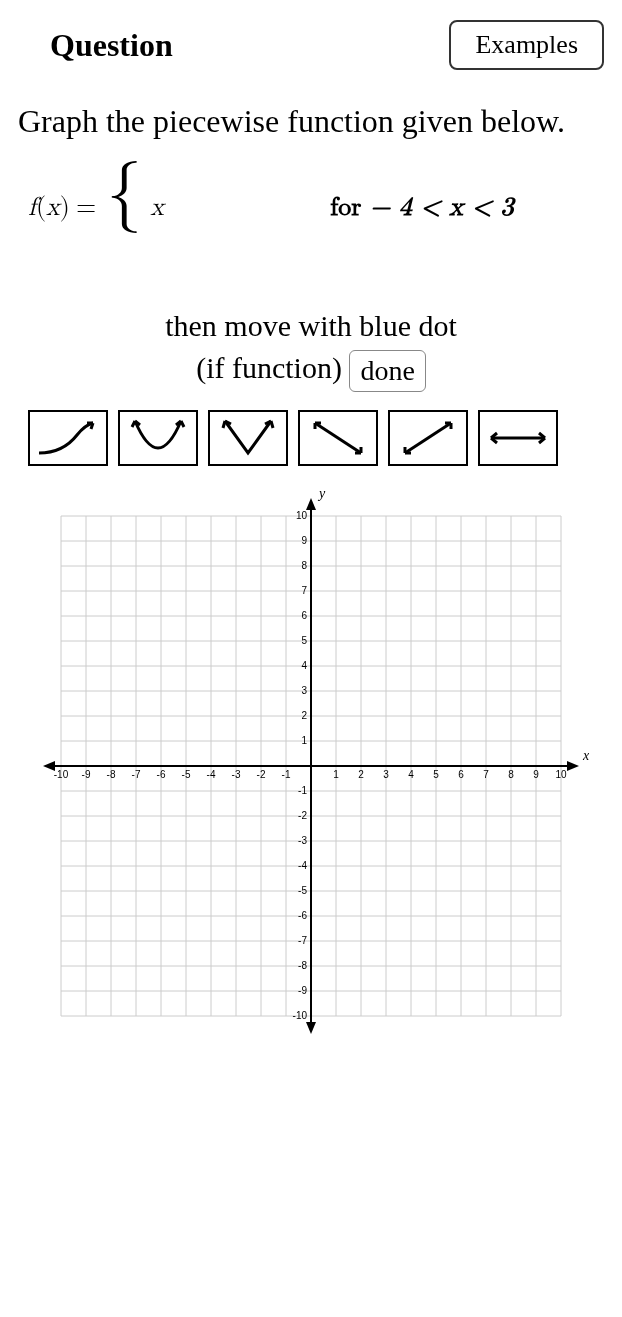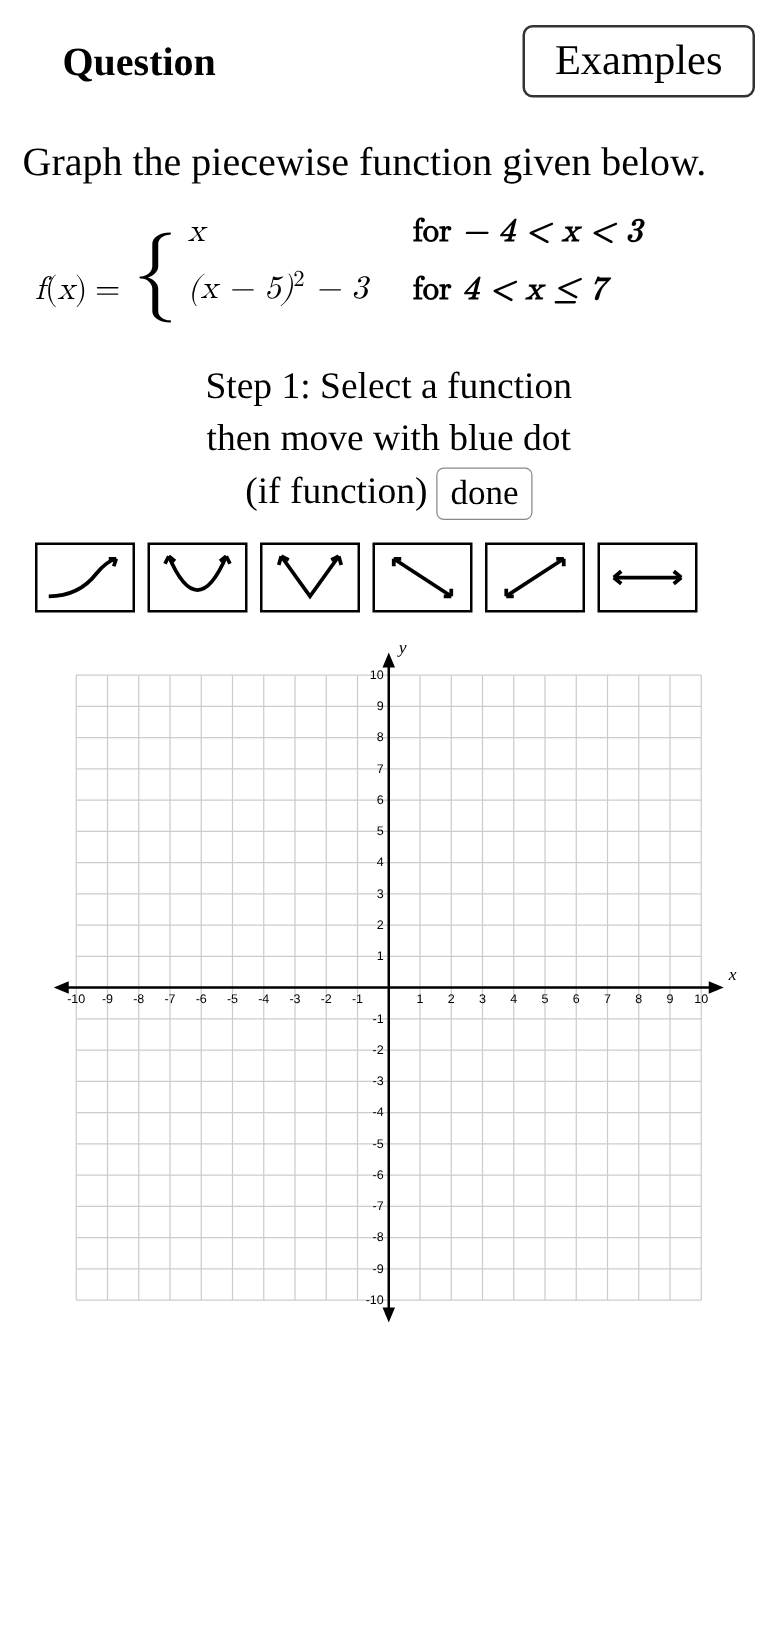--- a/index.html
+++ b/index.html
@@ -19,21 +19,21 @@
   }
   .question-title {
     font-size: 32px;
     font-weight: bold;
     margin-left: 32px;
   }
   .examples-btn {
     border: 2px solid #333;
     border-radius: 8px;
     padding: 8px 24px;
-    font-size: 34px;
+    font-size: 26px;
     font-family: inherit;
     background: #fff;
     cursor: pointer;
   }
   .prompt {
     font-size: 32px;
     line-height: 1.35;
     margin-bottom: 20px;
   }
   .formula {
@@ -140,31 +140,25 @@
   </span>
   <span class="upright">=</span>
   <span class="brace">{</span>
   <span class="pieces">
     <span class="piece-row">
       <span class="piece-expr">x</span>
       <span class="piece-cond">
         <span>for </span><span class="var">− 4 &lt; x &lt; 3</span>
       </span>
     </span>
-    <span class="piece-row">
-      <span class="piece-expr">(x − 5)<span class="sup">2</span> − 3</span>
-      <span class="piece-cond">
-        <span>for </span><span class="var">4 &lt; x ≤ 7</span>
-      </span>
-    </span>
   </span>
 </div>
 
 <div class="step">
-  <span>Step 1: Select a function</span><br>
+  <br>
   <span>then move with blue dot</span><br>
   <span>(if function)</span>
   <button class="done-btn">done</button>
 </div>
 
 <div class="toolbox">
   <div class="tool">
     <svg viewBox="0 0 70 46">
       <path d="M 6 38 Q 30 38 44 20 Q 52 10 60 8" stroke="#000" stroke-width="3" fill="none"></path>
       <path d="M 60 8 L 54 8 M 60 8 L 58 14" stroke="#000" stroke-width="3" fill="none"></path>

